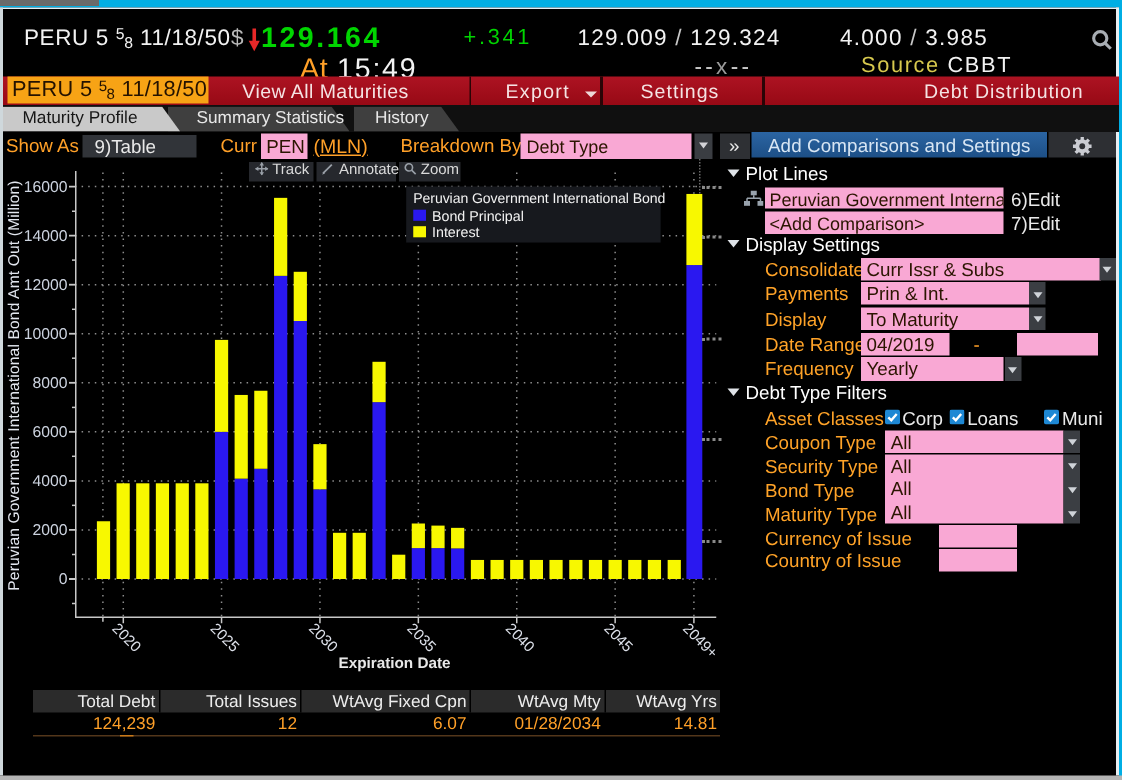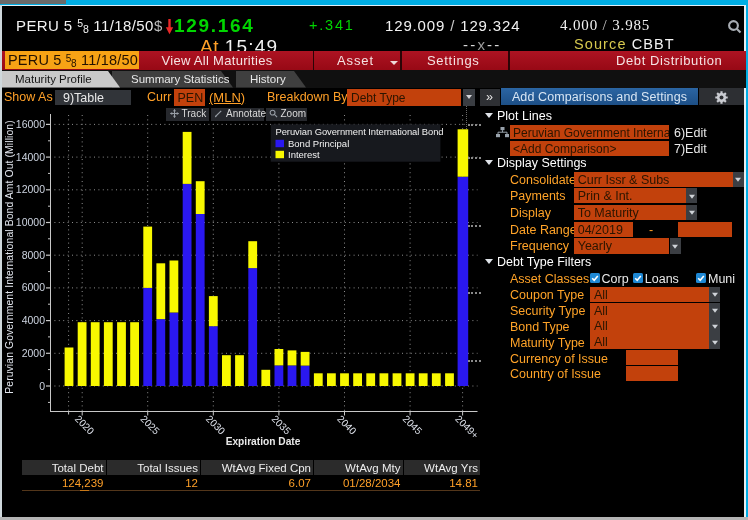--- a/index.html
+++ b/index.html
@@ -1,21 +1,21 @@
 <!DOCTYPE html>
 <html><head>
 <meta charset="utf-8">
 <style>
   * { margin:0; padding:0; box-sizing:border-box; }
   html,body { width:748px; height:520px; background:#000; overflow:hidden; }
   body { font-family:"Liberation Sans", sans-serif; }
   #page { position:relative; width:748px; height:520px; background:#000; overflow:hidden; }
   .abs { position:absolute; }
   .amber { color:#ffa028; }
-  .obox { position:absolute; background:#c2410c; color:#2b1500; overflow:hidden; white-space:nowrap; }
+  .obox { position:absolute; background:#f9a8d4; color:#2b1500; overflow:hidden; white-space:nowrap; }
   .gbtn { position:absolute; background:#35383e; color:#e9e9e9; text-align:center; }
   .panlbl { position:absolute; color:#ffa328; font-size:12.5px; white-space:nowrap;margin-left:12px; }
   .panhdr { position:absolute; color:#ffffff; font-size:12.5px; white-space:nowrap; }
   .wtext { color:#e9e9e9; }
   .darr { position:absolute; background:#3b3e43; }
   .darr:after { content:""; position:absolute; left:50%; top:50%; transform:translate(-50%,-30%);
     border-left:3.2px solid transparent; border-right:3.2px solid transparent; border-top:4.2px solid #cfd3d8; }
 </style>
 </head>
 <body>
@@ -31,34 +31,34 @@
 
   <div class="abs" style="left:16px;top:16.5px;font-size:15px;letter-spacing:0.4px;color:#f2f2f2;white-space:nowrap;">PERU 5 <sup style="font-size:10.5px;vertical-align:4px;">5</sup><sub style="font-size:10.5px;vertical-align:-2.5px;letter-spacing:0;margin-left:-0.5px;">8</sub> 11/18/50</div>
   <div class="abs" style="left:154px;top:16.5px;font-size:15px;color:#b8b8b8;">$</div>
   <svg class="abs" style="left:164.5px;top:17.5px;" width="9" height="17" viewBox="0 0 9 17">
       <line x1="4.5" y1="1" x2="4.5" y2="10" stroke="#e82828" stroke-width="2.4"></line>
       <path d="M0.8 9.2H8.2L4.5 16.2z" fill="#e82828"></path>
     </svg>
   <div class="abs" style="left:174px;top:14.5px;font-size:19px;font-weight:bold;color:#00d500;letter-spacing:1.7px;">129.164</div>
   <div class="abs" style="left:309px;top:17px;font-size:14.5px;letter-spacing:1.8px;color:#00d500;">+.341</div>
   <div class="abs" style="left:385px;top:16.5px;font-size:15px;letter-spacing:0.85px;color:#f2f2f2;">129.009<span style="color:#c8c8c8;"> / </span>129.324</div>
-  <div class="abs" style="left:560px;top:16.5px;font-size:15px;letter-spacing:0.85px;color:#f2f2f2;font-family:Liberation Serif, serif;">4.000<span style="color:#c8c8c8;"> / </span>3.985</div>
+  <div class="abs" style="left:560px;top:16.5px;font-size:15px;letter-spacing:0.85px;color:#f2f2f2;">4.000<span style="color:#c8c8c8;"> / </span>3.985</div>
   <svg class="abs" style="left:727px;top:19px;" width="15" height="15" viewBox="0 0 15 15">
       <circle cx="6.5" cy="6.5" r="4.4" fill="none" stroke="#a8adb3" stroke-width="2.1"></circle>
       <line x1="9.7" y1="9.7" x2="13.5" y2="13.5" stroke="#a8adb3" stroke-width="2.1"></line>
     </svg>
   <div class="abs" style="left:200px;top:35.5px;font-size:19px;letter-spacing:0.5px;color:#ffa028;">At <span style="color:#f2f2f2;letter-spacing:1.2px;">15:49</span></div>
   <div class="abs" style="left:463px;top:35.5px;font-size:15px;color:#d8d8d8;letter-spacing:2.2px;">--<span style="color:#9a9a9a;">x</span>--</div>
   <div class="abs" style="left:574px;top:35.5px;font-size:14.5px;letter-spacing:1.1px;color:#d6c84e;">Source <span style="color:#f2f2f2;">CBBT</span></div>
 
   <div class="abs" style="left:2px;top:50.5px;width:744px;height:19.5px;background:linear-gradient(#ad1322,#970915);"></div>
   <div class="abs" style="left:5px;top:51px;width:134px;height:17.5px;background:#f7a315;color:#241200;font-size:14.5px;letter-spacing:0.2px;padding:0.5px 0 0 3px;white-space:nowrap;overflow:hidden;">PERU 5 <sup style="font-size:10px;vertical-align:3.5px;">5</sup><sub style="font-size:10px;vertical-align:-2px;margin-left:-0.5px;">8</sub> 11/18/50</div>
   <div class="abs" style="left:155px;top:52.5px;width:124px;text-align:center;color:#f5e3e3;font-size:13px;letter-spacing:0.3px;">View All Maturities</div>
   <div class="abs" style="left:312.5px;top:51px;width:1.5px;height:19px;background:#2a0406;"></div>
-  <div class="abs" style="left:337px;top:52.5px;color:#f5e3e3;font-size:13px;letter-spacing:0.9px;">Asset</div>
+  <div class="abs" style="left:337px;top:52.5px;color:#f5e3e3;font-size:13px;letter-spacing:0.9px;">Export</div>
     <div class="abs" style="left:390px;top:60.5px;width:0;height:0;border-left:4px solid transparent;border-right:4px solid transparent;border-top:4.5px solid #eed8d8;"></div>
   <div class="abs" style="left:400px;top:51px;width:1.5px;height:19px;background:#2a0406;"></div>
   <div class="abs" style="left:427px;top:52.5px;color:#f5e3e3;font-size:13px;letter-spacing:0.7px;">Settings</div>
   <div class="abs" style="left:508px;top:51px;width:1.5px;height:19px;background:#2a0406;"></div>
   <div class="abs" style="left:616px;top:52.5px;color:#f5e3e3;font-size:13px;letter-spacing:0.6px;">Debt Distribution</div>
 
   <div class="abs" style="left:2px;top:70px;width:744px;height:17.5px;background:#101010;"></div>
   <div class="abs" style="left:236px;top:71px;width:70px;height:16.5px;background:#3f3f3f;clip-path:polygon(0 0,58px 0,70px 100%,0 100%);"></div>
   <div class="abs" style="left:250px;top:73px;color:#e8e8e8;font-size:11.5px;">History</div>
   <div class="abs" style="left:112px;top:71px;width:121px;height:16.5px;background:#3f3f3f;clip-path:polygon(0 0,109px 0,121px 100%,0 100%);"></div>

